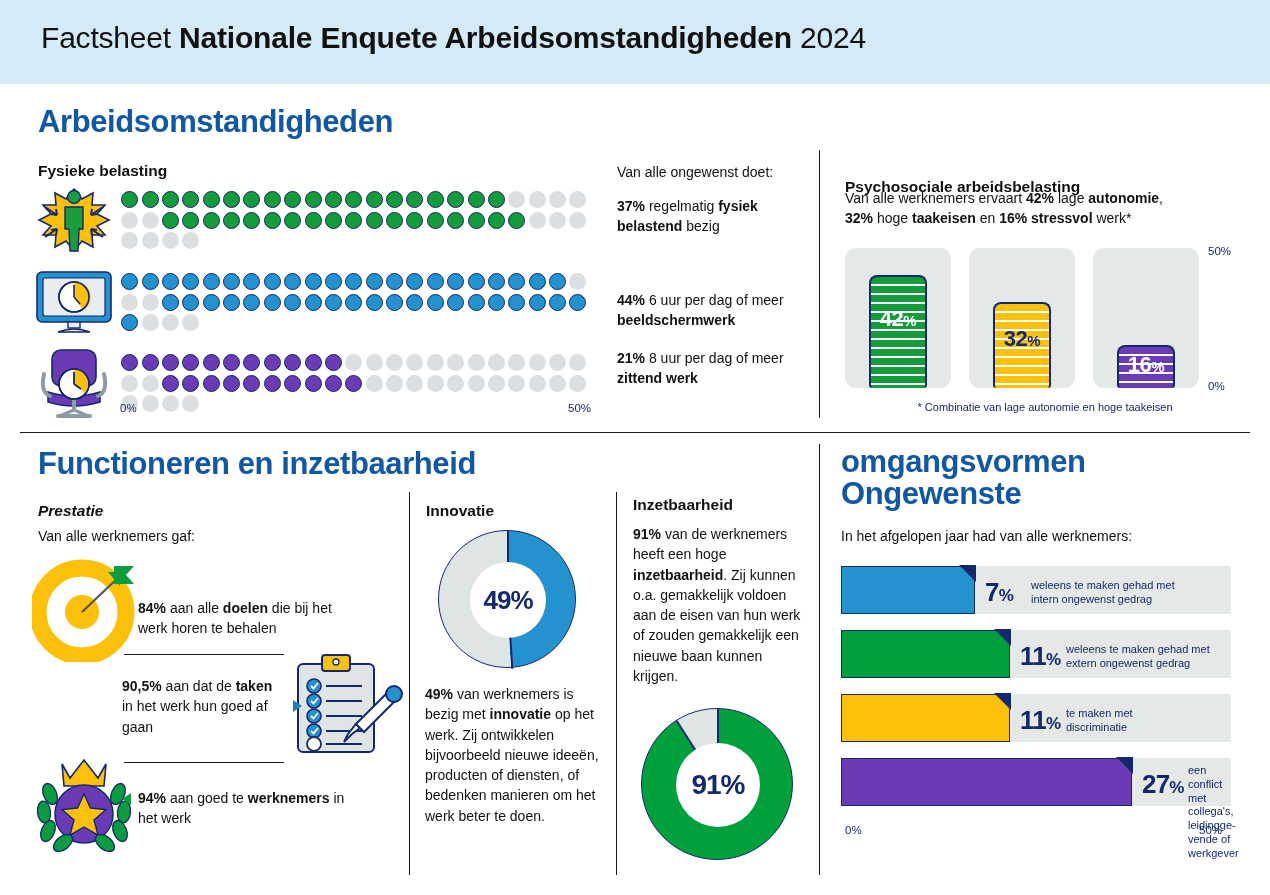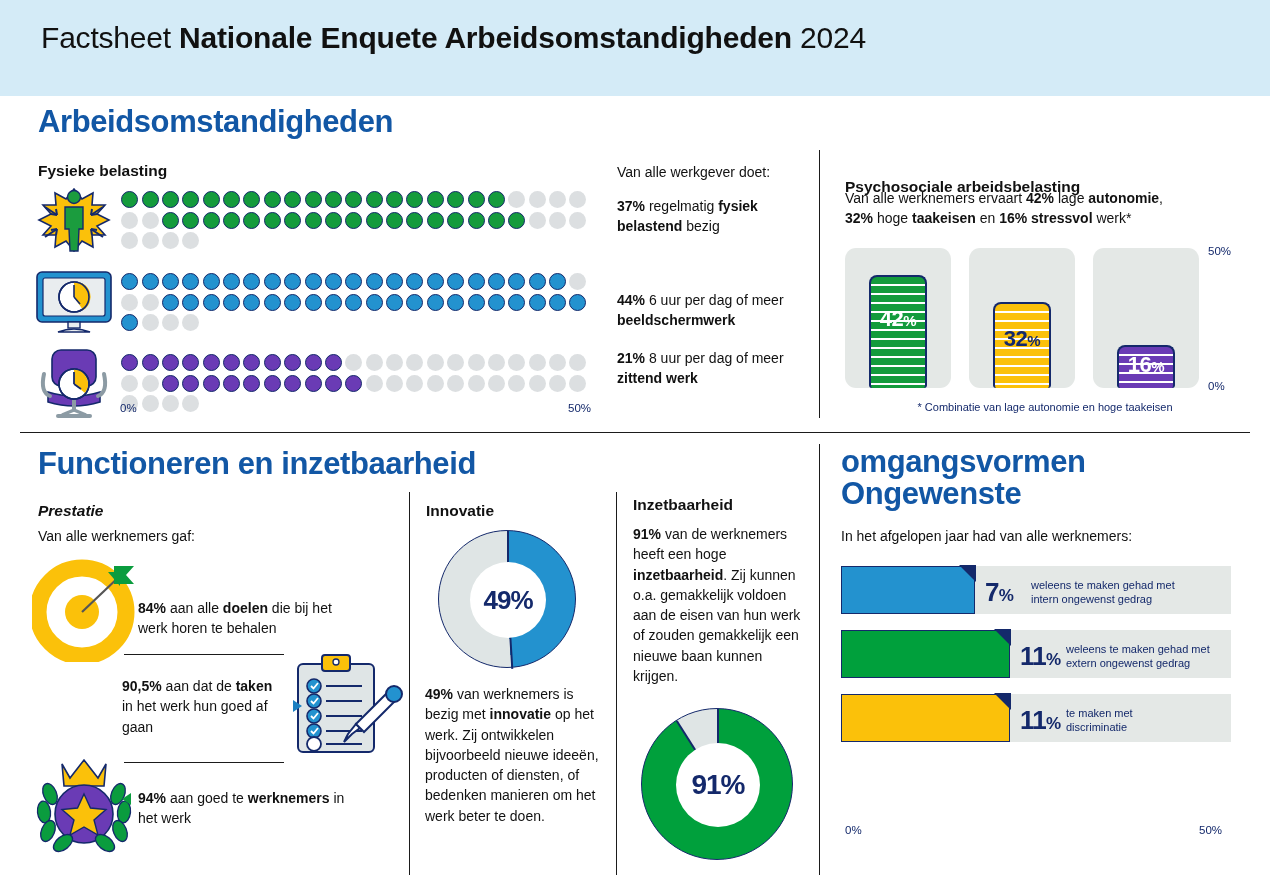--- a/index.html
+++ b/index.html
@@ -6,21 +6,21 @@
   html, body {
     width: 1270px; height: 895px;
     background: #ffffff;
     font-family: "Liberation Sans", sans-serif;
     color: #0d1b3e;
     overflow: hidden;
   }
 
   
   .header {
-    position: absolute; left: 0; top: 0; width: 1270px; height: 96px;
+    position: absolute; left: 0; top: 0; width: 1270px; height: 84px;
     background: #d4ebf7;
     display: flex; align-items: center; padding-left: 9px;
   }
   .header-title {
     position: absolute; left: 41px; top: 21px;
     font-size: 30px; letter-spacing: -0.2px; color: #111111;
     white-space: nowrap;
   }
   .header-title .b { font-weight: 700; }
   .header-title .l { font-weight: 400; }
@@ -343,21 +343,21 @@
         <div class="dot off"></div>
         <div class="dot off"></div>
         <div class="dot off"></div>
       </div>
     </div>
   </div>
 
 <div style="position:absolute;left:120px;top:402px;" class="axlab">0%</div>
 <div style="position:absolute;left:568px;top:402px;" class="axlab">50%</div>
 
-<div style="position:absolute;left:617px;top:162px;width:190px;" class="body-t">Van alle werkgever doet:</div>
+<div style="position:absolute;left:617px;top:162px;width:190px;" class="body-t">Van alle ongewenst doet:</div>
 <div id="fys-texts" style="position:absolute;left:617px;top:196px;width:195px;">
     <div class="body-t" style="position: absolute; top: 0px; left: 0px; width: 190px;"><b>37%</b><span> regelmatig </span><b>fysiek belastend</b><span> bezig</span></div>
     <div class="body-t" style="position: absolute; top: 84px; left: 0px; width: 190px; margin-top: 10px;"><b>44%</b><span> 6 uur per dag of meer </span><b>beeldschermwerk</b><span></span></div>
     <div class="body-t" style="position: absolute; top: 152px; left: 0px; width: 190px;"><b>21%</b><span> 8 uur per dag of meer </span><b>zittend werk</b><span></span></div>
   </div>
 
 <div style="position:absolute;left:845px;top:178px;" class="h2">Psychosociale arbeidsbelasting</div>
 <div style="position:absolute;left:845px;top:188px;width:400px;" class="body-t">
   <span>Van alle werknemers ervaart </span><b>42%</b><span> lage </span><b>autonomie</b><span>,</span><br>
   <b>32%</b><span> hoge </span><b>taakeisen</b><span> en </span><b>16%</b><b> stressvol</b><span> werk*</span>
@@ -517,16 +517,23 @@
         <div class="ogv-lab" style="left: 225px; top: 13px;">weleens te maken gehad met<br>extern ongewenst gedrag</div>
       </div>
     </div>
     <div style="position: relative; margin-bottom: 16px; height: 48px;">
       <div class="ogv-track" style="width: 390px;">
         <div class="ogv-fill" style="width: 169px; background: rgb(251, 193, 10);"></div>
         <div class="ogv-pct" style="left: 179px; top: 11px;">11<span class="s">%</span></div>
         <div class="ogv-lab" style="left: 225px; top: 13px;">te maken met<br>discriminatie</div>
       </div>
     </div>
+    <div style="position: relative; margin-bottom: 16px; height: 48px;">
+      <div class="ogv-track" style="width: 390px;">
+        <div class="ogv-fill" style="width: 291px; background: rgb(106, 59, 181);"></div>
+        <div class="ogv-pct" style="left: 301px; top: 11px;">27<span class="s">%</span></div>
+        <div class="ogv-lab" style="left: 347px; top: 6px;">een conflict met<br>collega's, leidingge-<br>vende of werkgever</div>
+      </div>
+    </div>
   </div>
 
 <div style="position:absolute;left:845px;top:824px;" class="axlab">0%</div>
 <div style="position:absolute;left:1199px;top:824px;" class="axlab">50%</div>
 
 </body></html>

